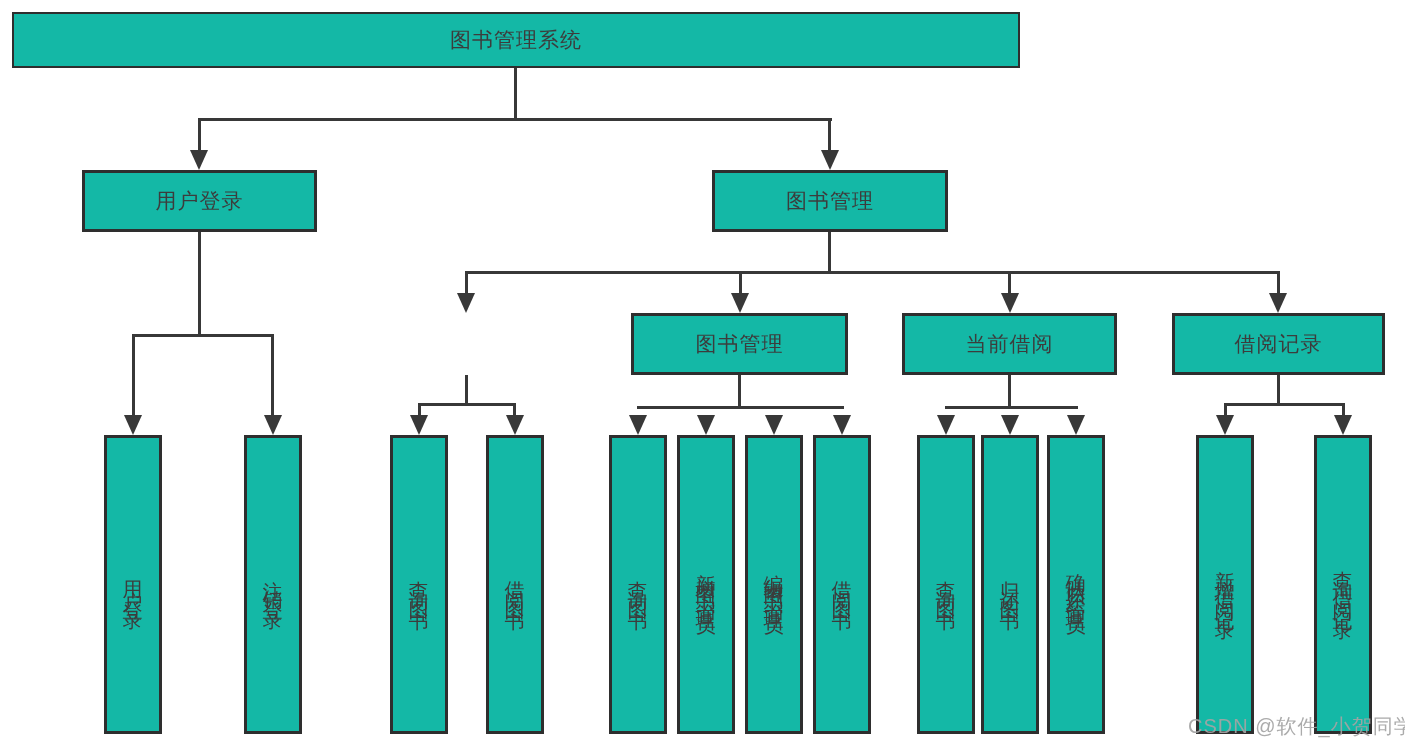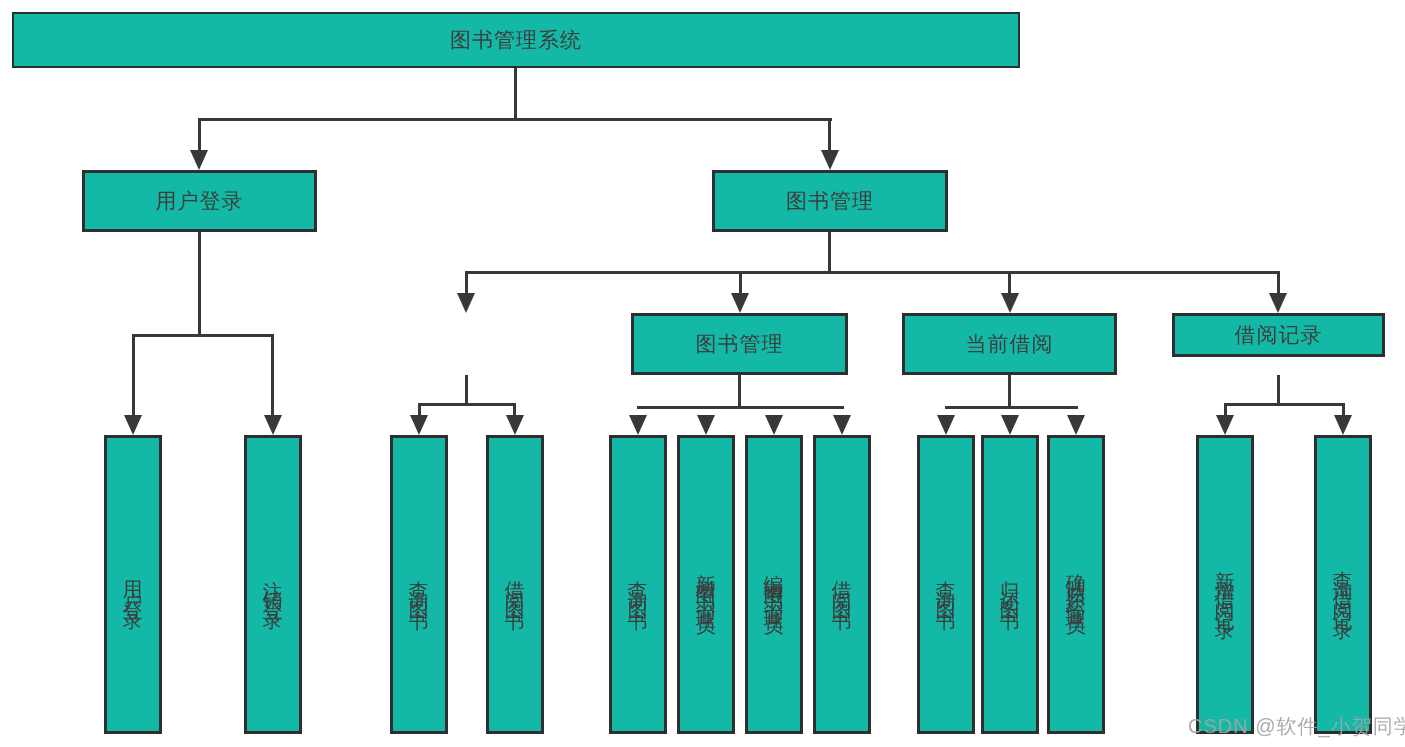--- a/index.html
+++ b/index.html
@@ -73,21 +73,21 @@
   <div class="arr" style="left:1001px; top:293px;"></div>
   <div class="vl" style="left:1277px; top:271px; height:26px;"></div>
   <div class="arr" style="left:1269px; top:293px;"></div>
 
   <div class="box h" style="left:631px; top:313px; width:217px; height:62px;">
     <span>图书管理</span>
   </div>
   <div class="box h" style="left:902px; top:313px; width:215px; height:62px;">
     <span>当前借阅</span>
   </div>
-  <div class="box h" style="left:1172px; top:313px; width:213px; height:44px;justify-content:center;">
+  <div class="box h" style="left:1172px; top:313px; width:213px; height:62px;justify-content:center;">
     <span>借阅记录</span>
   </div>
 
   <div class="vl" style="left:465px; top:375px; height:31px;"></div>
   <div class="hl" style="left:418px; top:403px; width:98px;"></div>
   <div class="vl" style="left:418px; top:403px; height:14px;"></div>
   <div class="arr" style="left:410px; top:415px;"></div>
   <div class="vl" style="left:513px; top:403px; height:14px;"></div>
   <div class="arr" style="left:506px; top:415px;"></div>
 

